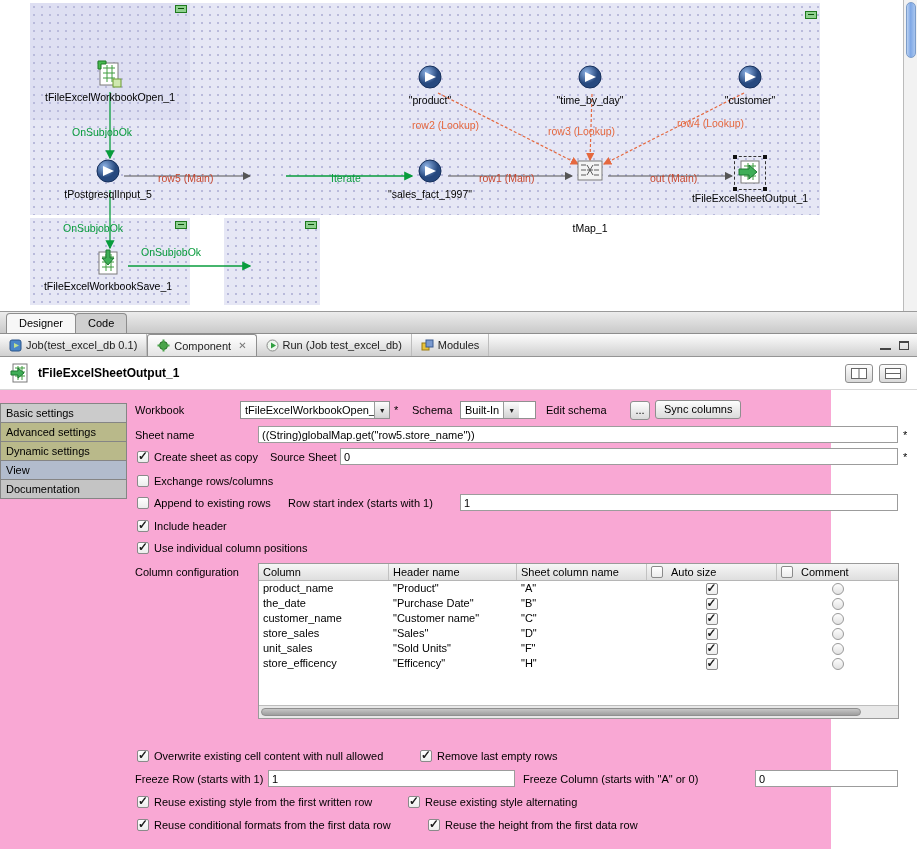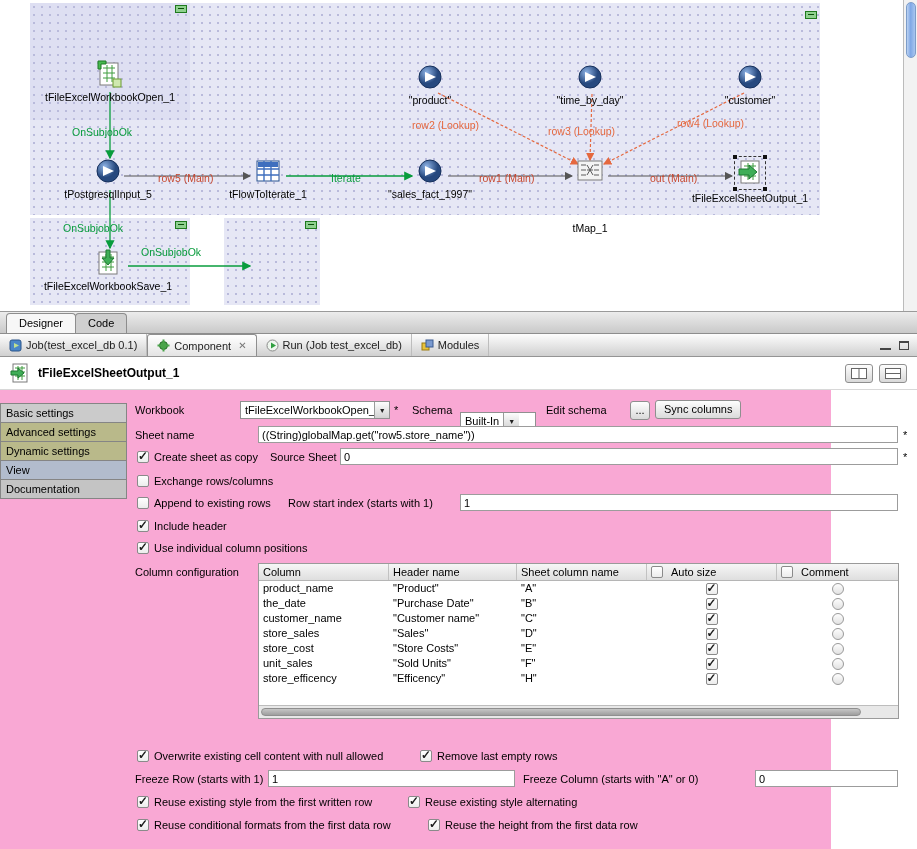--- a/index.html
+++ b/index.html
@@ -149,28 +149,20 @@
             <stop offset="0%" stop-color="#8fb4e6"></stop>
             <stop offset="100%" stop-color="#27497e"></stop>
           </radialGradient>
         </defs>
       <circle cx="15" cy="13" r="11" fill="url(#db1)" stroke="#16305c"></circle>
       <path d="M10 8 L21 13 L10 18 Z" fill="#fff"></path>
     </svg>
     <span class="node-label">tPostgresqlInput_5</span>
   </div>
 
-  <div class="node" style="left:193px;top:158px;">
-    <svg width="28" height="28">
-      <rect x="3" y="3" width="22" height="20" fill="#fff" stroke="#26508f"></rect>
-      <rect x="4" y="4" width="20" height="5" fill="#3f6fbe"></rect>
-      <path d="M3 11 h22 M3 17 h22 M10 3 v20 M17 3 v20" stroke="#3f6fbe" stroke-width="1.4"></path>
-    </svg>
-    <span class="node-label">tFlowToIterate_1</span>
-  </div>
 
   <div class="node" style="left:355px;top:158px;">
     <svg width="30" height="28">
       <circle cx="15" cy="13" r="11" fill="url(#db1)" stroke="#16305c"></circle>
       <path d="M10 8 L21 13 L10 18 Z" fill="#fff"></path>
     </svg>
     <span class="node-label">"sales_fact_1997"</span>
   </div>
 
   <div class="node" style="left:515px;top:158px;gap:36px;">
@@ -322,21 +314,21 @@
     <div class="nav-item ni-doc">Documentation</div>
   </div>
 
   <span class="abs lbl" style="left:135px;top:14px;">Workbook</span>
   <div class="combo" style="left:240px;top:11px;width:150px;">
     <span class="val">tFileExcelWorkbookOpen_1</span>
     <span class="dd">▼</span>
   </div>
   <span class="abs star" style="left:394px;top:14px;">*</span>
   <span class="abs lbl" style="left:412px;top:14px;">Schema</span>
-  <div class="combo" style="left:460px;top:22px;width:76px;">
+  <div class="combo" style="left:460px;top:11px;width:76px;">
     <span class="val">Built-In</span>
     <span class="dd">▼</span>
   </div>
   <span class="abs lbl" style="left:546px;top:14px;">Edit schema</span>
   <button class="btn-mac" style="left:630px;top:11px;width:20px;padding:0;">...</button>
   <button class="btn-mac" style="left:655px;top:10px;">Sync columns</button>
 
   <span class="abs lbl" style="left:135px;top:39px;">Sheet name</span>
   <input class="tf" style="left: 258px; top: 36px; width: 640px;" value="((String)globalMap.get(&quot;row5.store_name&quot;))">
   <span class="abs star" style="left:903px;top:39px;">*</span>
@@ -414,31 +406,20 @@
       <div class="td c1">"Sales"</div>
       <div class="td c2">"D"</div>
       <div class="td c3 c">
           <span class="cb on"></span>
         </div>
       <div class="td c4 c">
           <span class="radio"></span>
         </div>
     </div>
     <div class="trow">
-      <div class="td c0">store_cost</div>
-      <div class="td c1">"Store Costs"</div>
-      <div class="td c2">"E"</div>
-      <div class="td c3 c">
-          <span class="cb on"></span>
-        </div>
-      <div class="td c4 c">
-          <span class="radio"></span>
-        </div>
-    </div>
-    <div class="trow">
       <div class="td c0">unit_sales</div>
       <div class="td c1">"Sold Units"</div>
       <div class="td c2">"F"</div>
       <div class="td c3 c">
           <span class="cb on"></span>
         </div>
       <div class="td c4 c">
           <span class="radio"></span>
         </div>
     </div>

